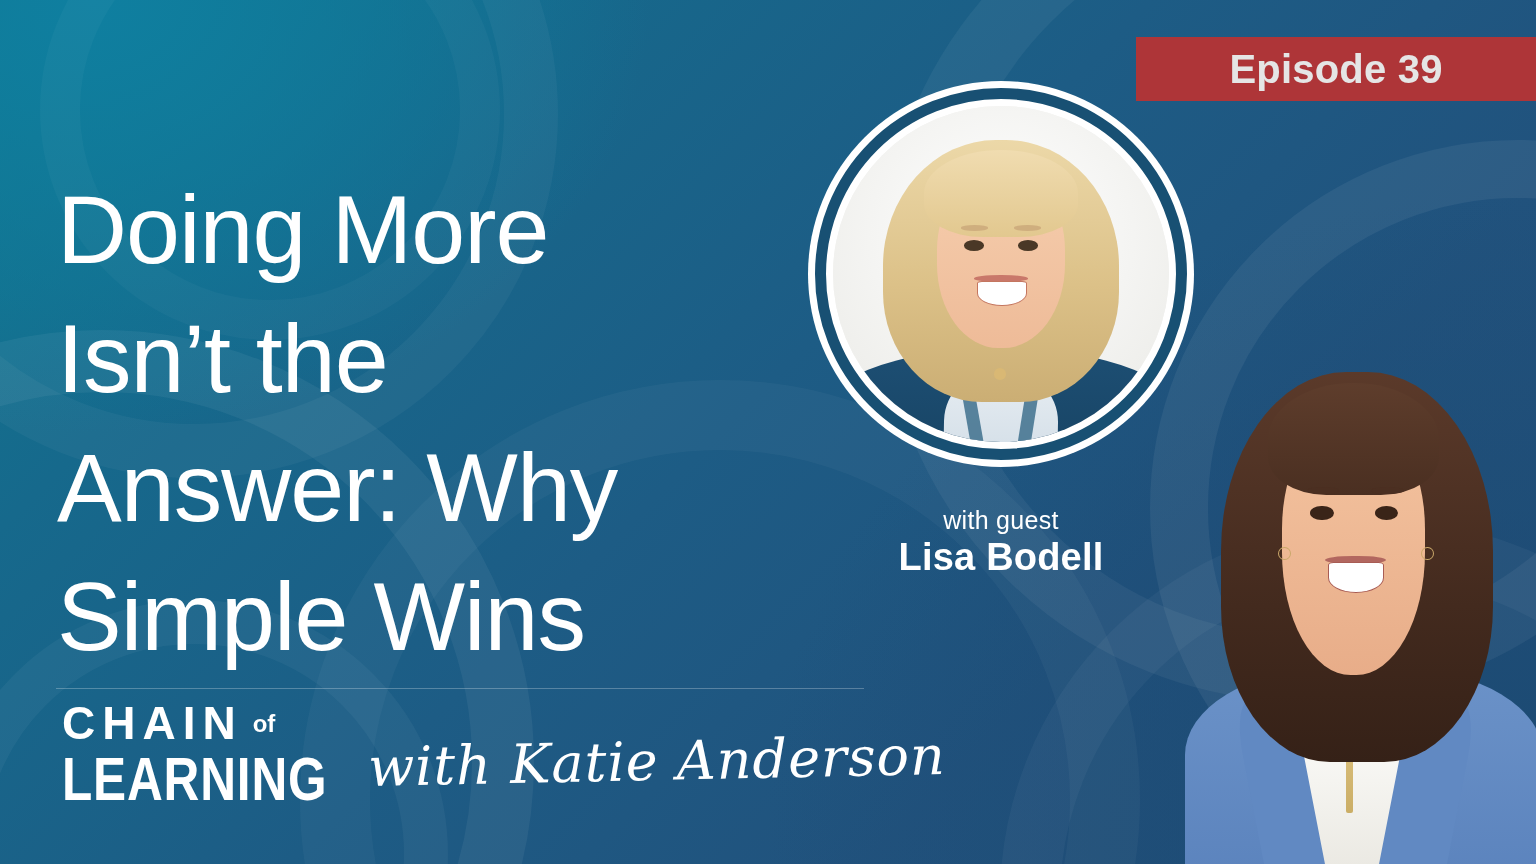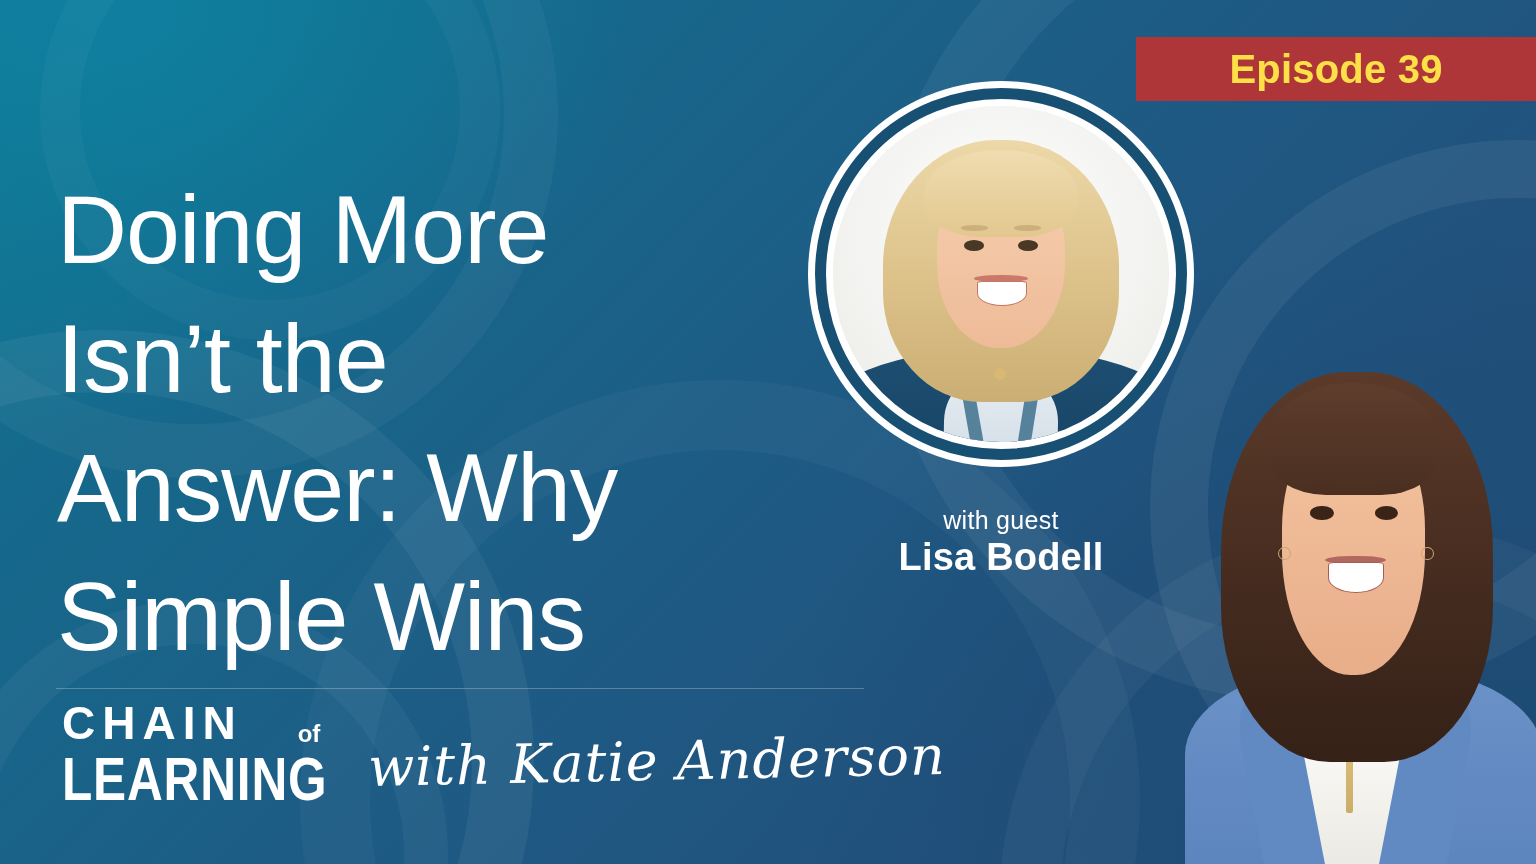--- a/index.html
+++ b/index.html
@@ -53,21 +53,21 @@
   }
 
   
   #episode-badge{
     position:absolute;left:1136px;top:37px;
     width:400px;height:64px;
     background:#ae3538;
     display:flex;align-items:center;justify-content:center;
   }
   #episode-badge span{
-    color:#fde047;
+    color:#e5e5e5;
     font-size:40px;font-weight:bold;
     letter-spacing:0.2px;
     white-space:nowrap;
   }
 
   
   #title{
     position:absolute;left:57px;top:100px;
     width:790px;
     color:#ffffff;
@@ -234,28 +234,28 @@
   .h-earring.l{left:28%;} .h-earring.r{left:68%;}
 
   
   #divider{
     position:absolute;left:56px;top:688px;width:808px;height:1px;
     background:rgba(255,255,255,0.26);
   }
 
   
   #brand-logo{position:absolute;left:62px;top:700px;}
-  .logo-row1{display:flex;align-items:flex-end;line-height:1;gap:36px;}
+  .logo-row1{display:flex;align-items:center;line-height:1;}
   .logo-chain{
     color:#ffffff;font-size:46px;font-weight:bold;
     letter-spacing:7px;
   }
   .logo-of{
     color:#ffffff;font-size:24px;font-weight:600;
-    margin-left:19px;margin-top:1px;letter-spacing:0;
+    margin-left:10px;margin-top:1px;letter-spacing:0;
   }
   .logo-learning{
     color:#ffffff;
     font-size:62px;font-weight:bold;
     letter-spacing:1px;
     line-height:0.94;
     margin-top:4px;
     transform:scaleX(0.80);
     transform-origin:left top;
   }

